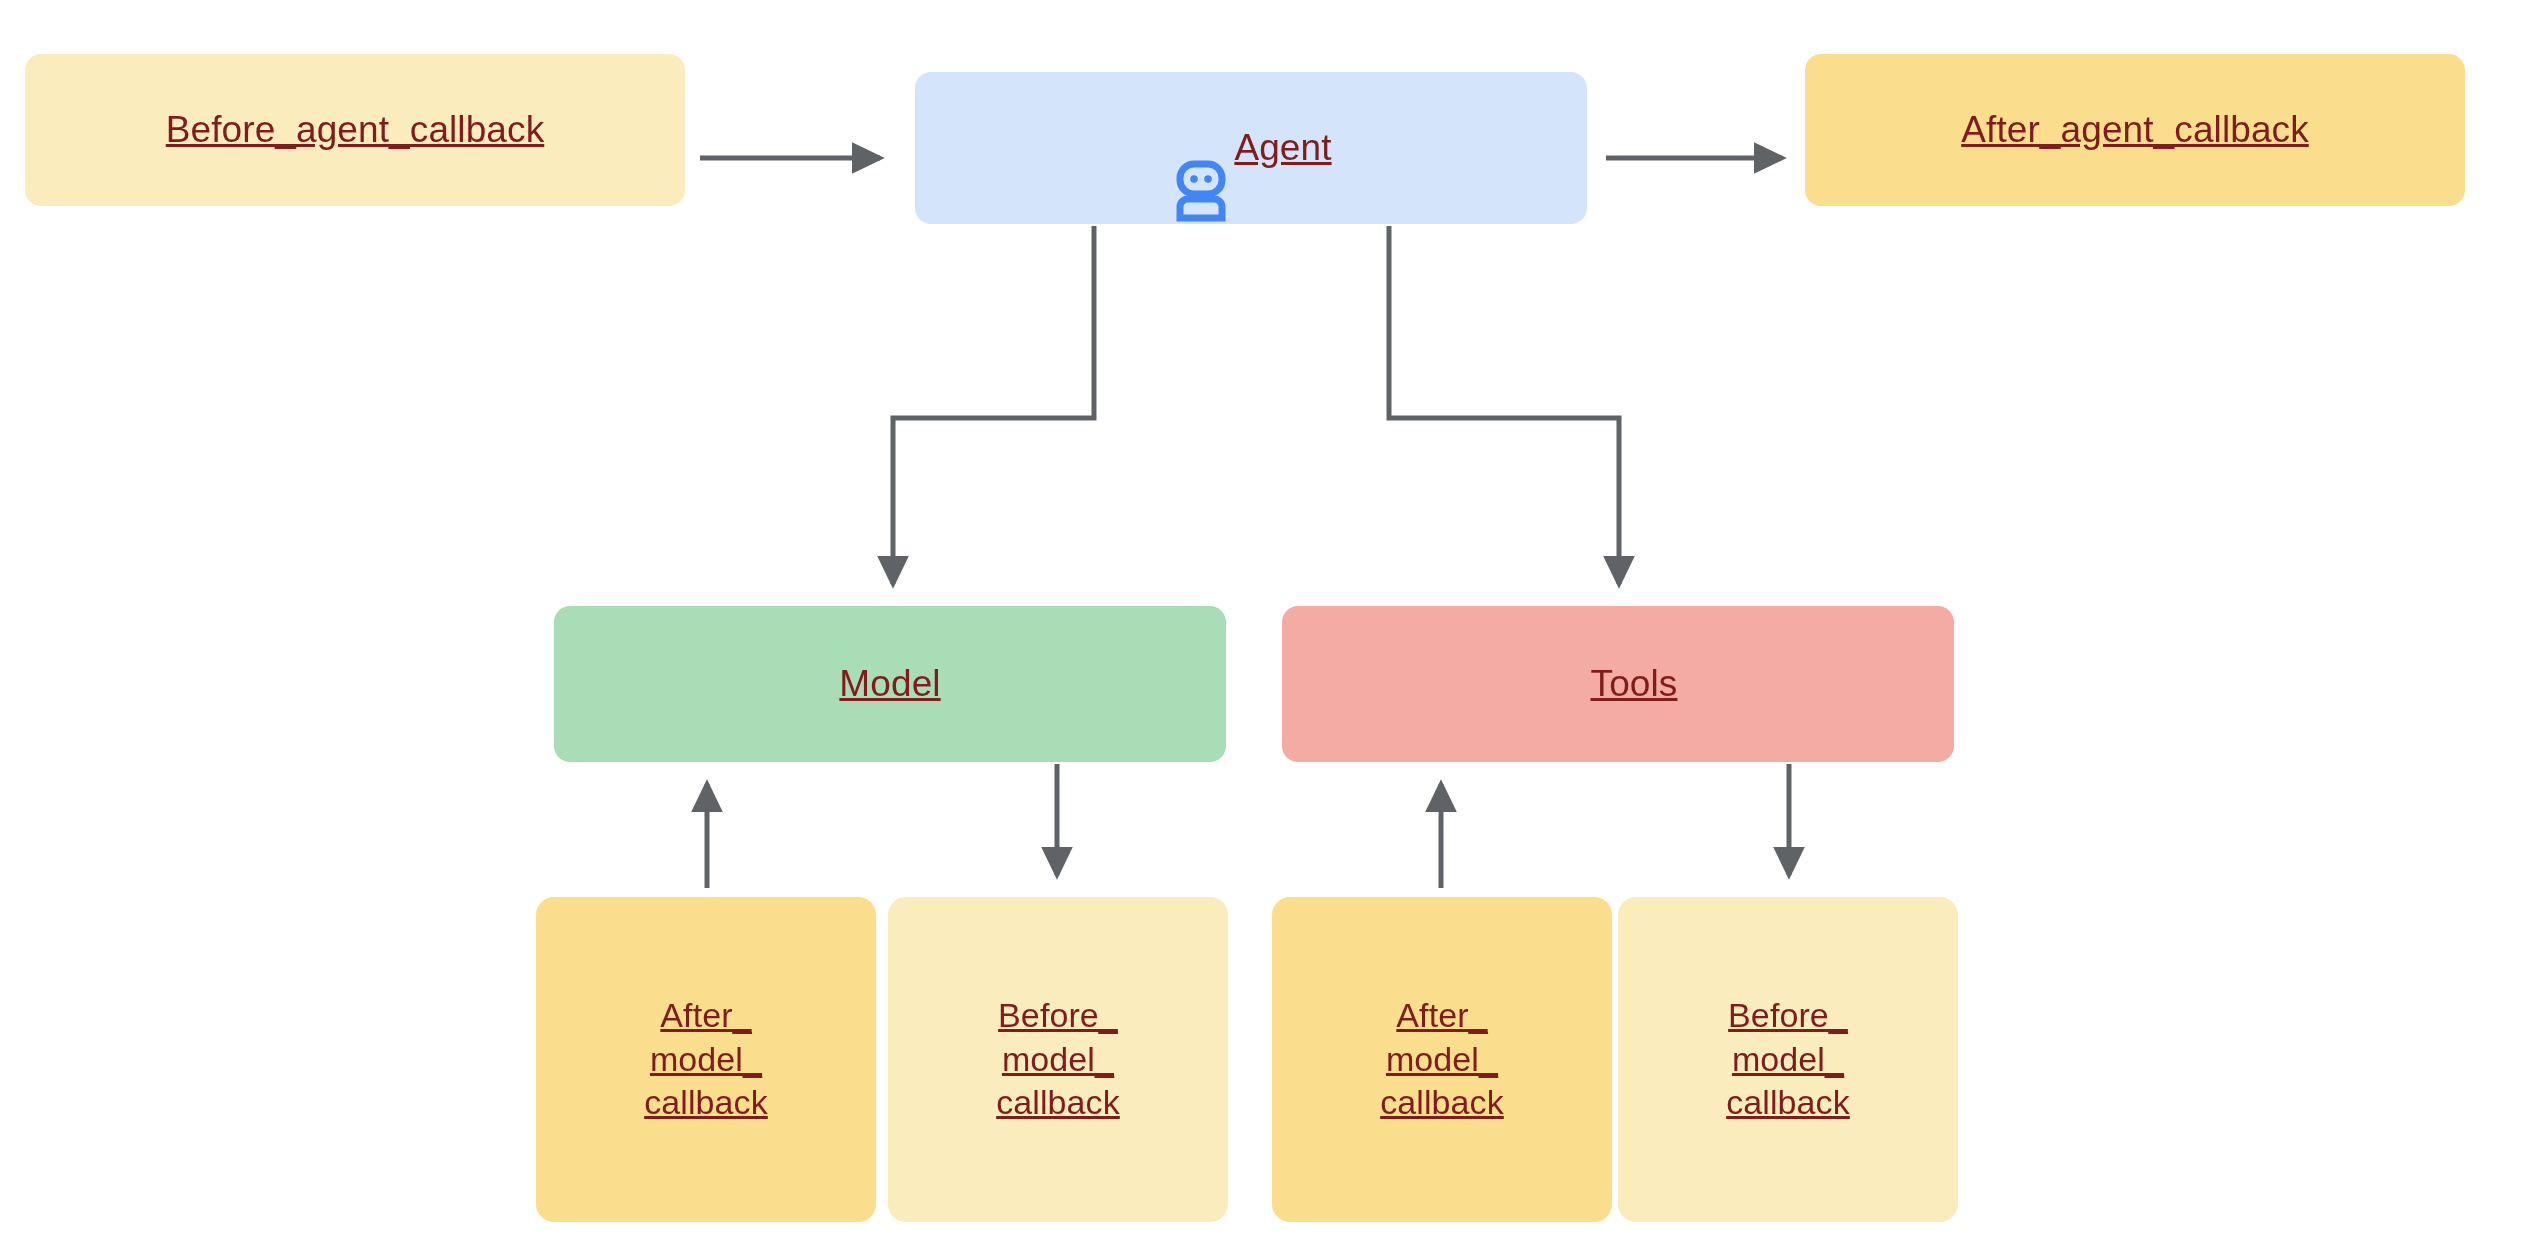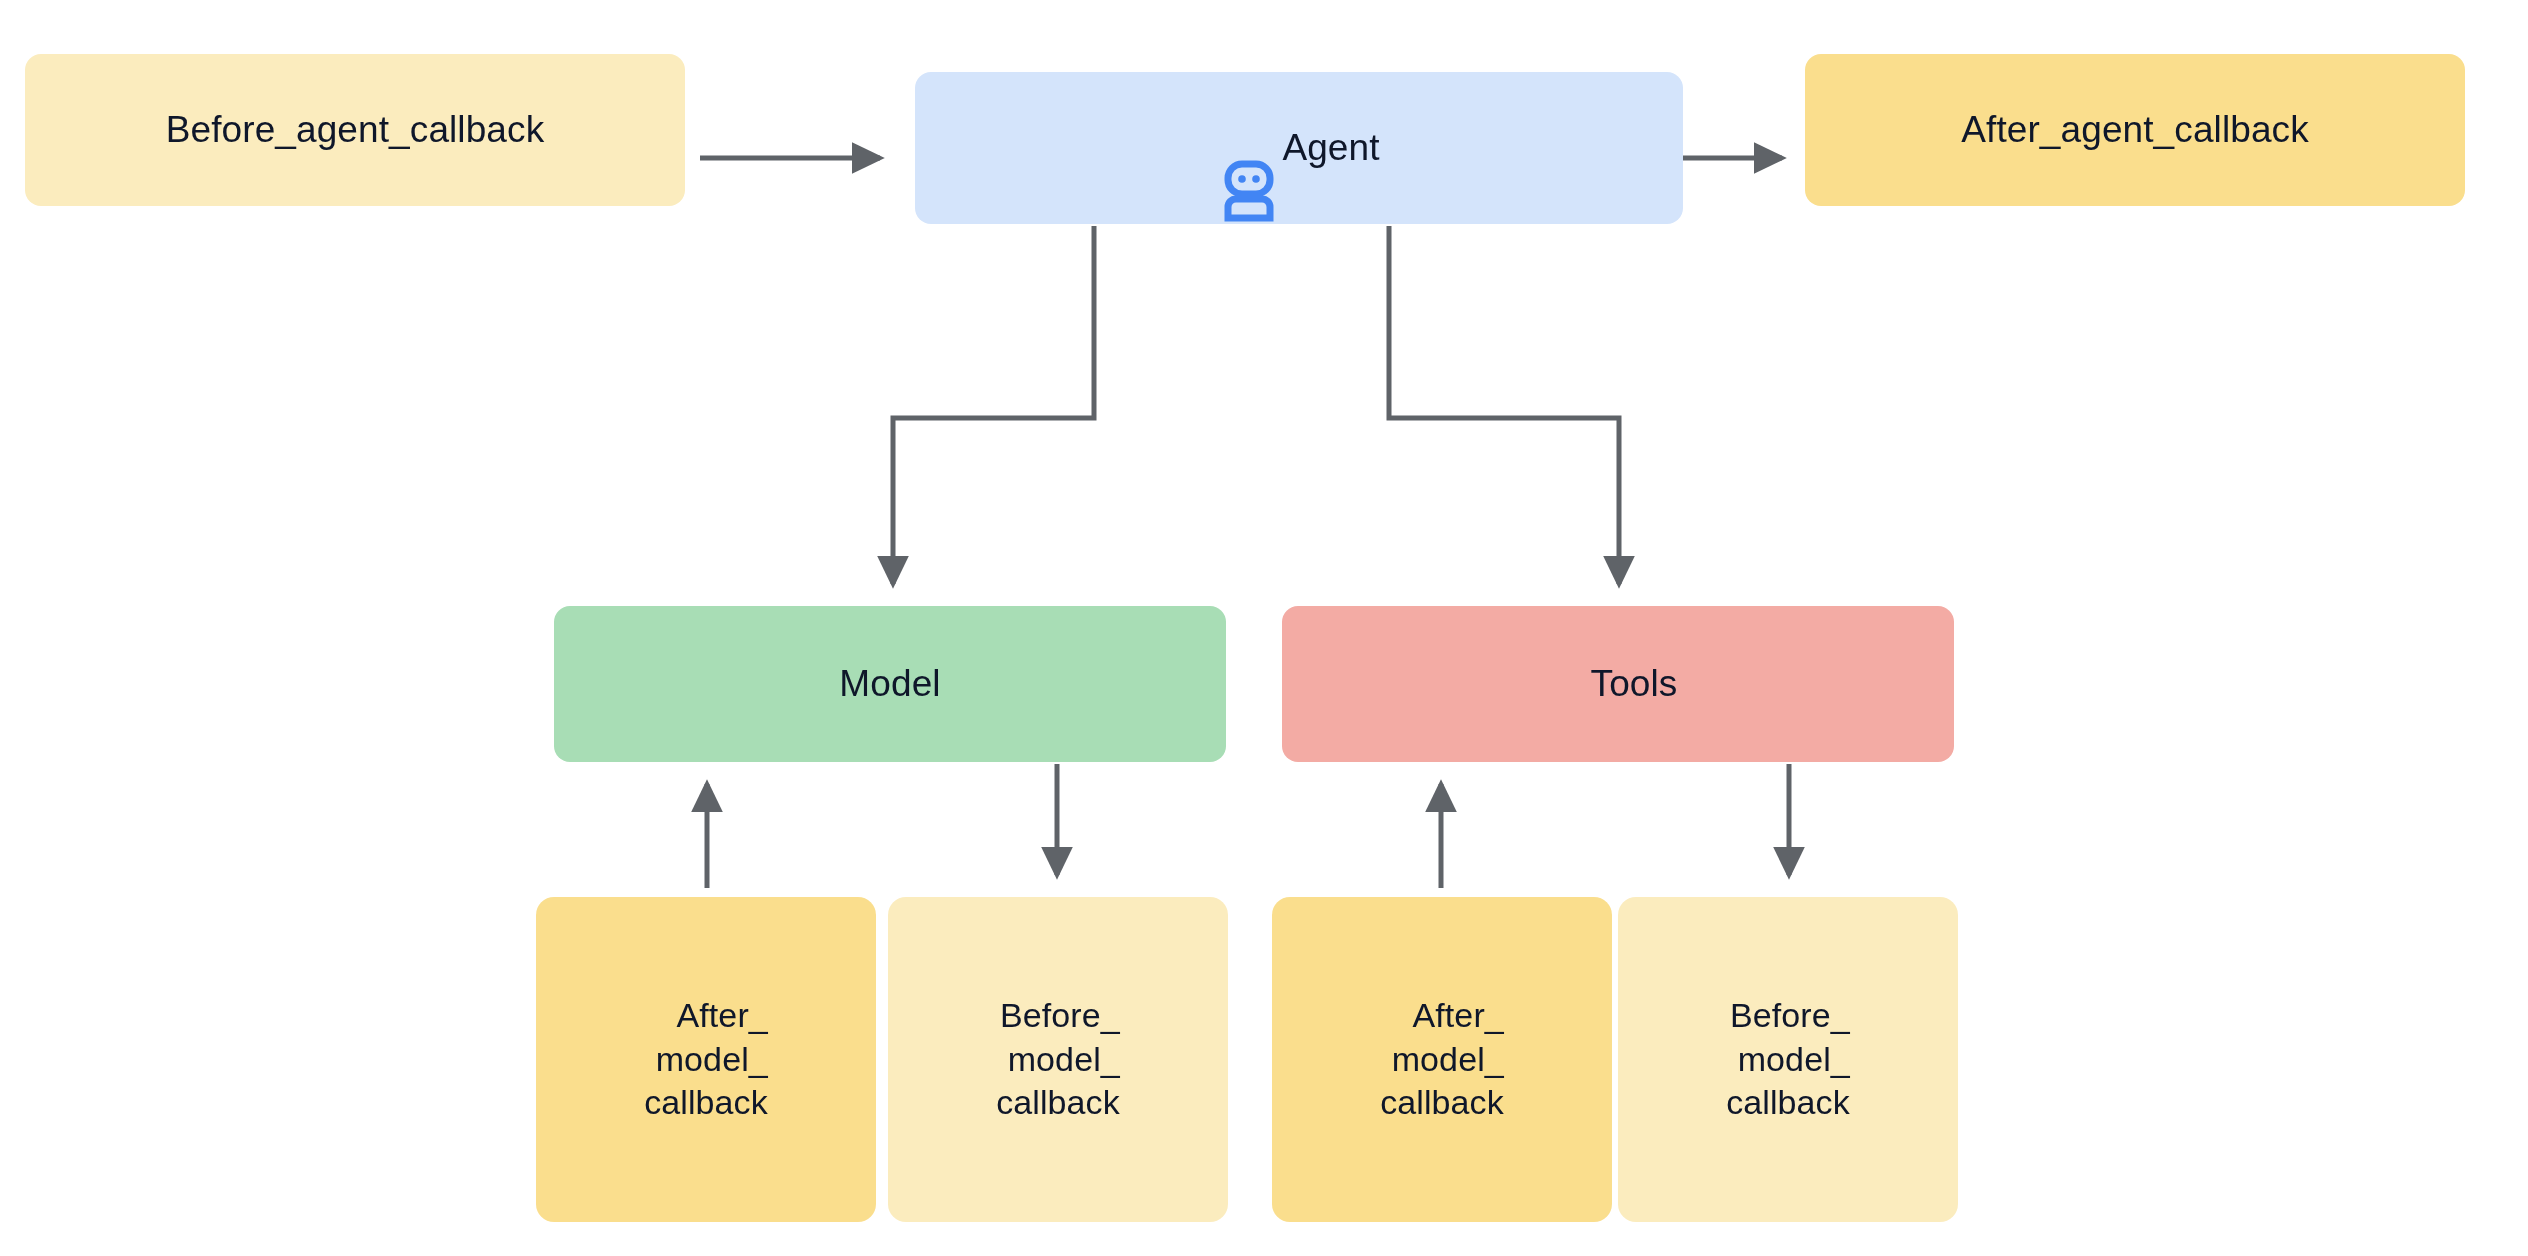--- a/index.html
+++ b/index.html
@@ -17,38 +17,39 @@
     background: #ffffff;
     overflow: hidden;
   }
   .node {
     position: absolute;
     box-sizing: border-box;
     border-radius: 16px;
     display: flex;
     align-items: center;
     justify-content: center;
-    text-align: right;
-    color: #0f172a;
+    text-align: center;
+    color: #7f1d1d;
     line-height: 1.28;
     letter-spacing: 0.1px;
     white-space: pre-line;
+    text-decoration: underline;
   }
   .node .label {
     display: block;
     white-space: pre-line;
   }
 
   
   #node-before-agent {
     left: 25px;  top: 54px;  width: 660px;  height: 152px;
     font-size: 37px;
   }
   #node-agent {
-    left: 915px; top: 72px;  width: 768px;  height: 152px;
+    left: 915px; top: 72px;  width: 672px;  height: 152px;
     font-size: 37px;
     gap: 2px;
   }
   #node-after-agent {
     left: 1805px; top: 54px; width: 660px;  height: 152px;
     font-size: 37px;
   }
 
   
   #node-model {

